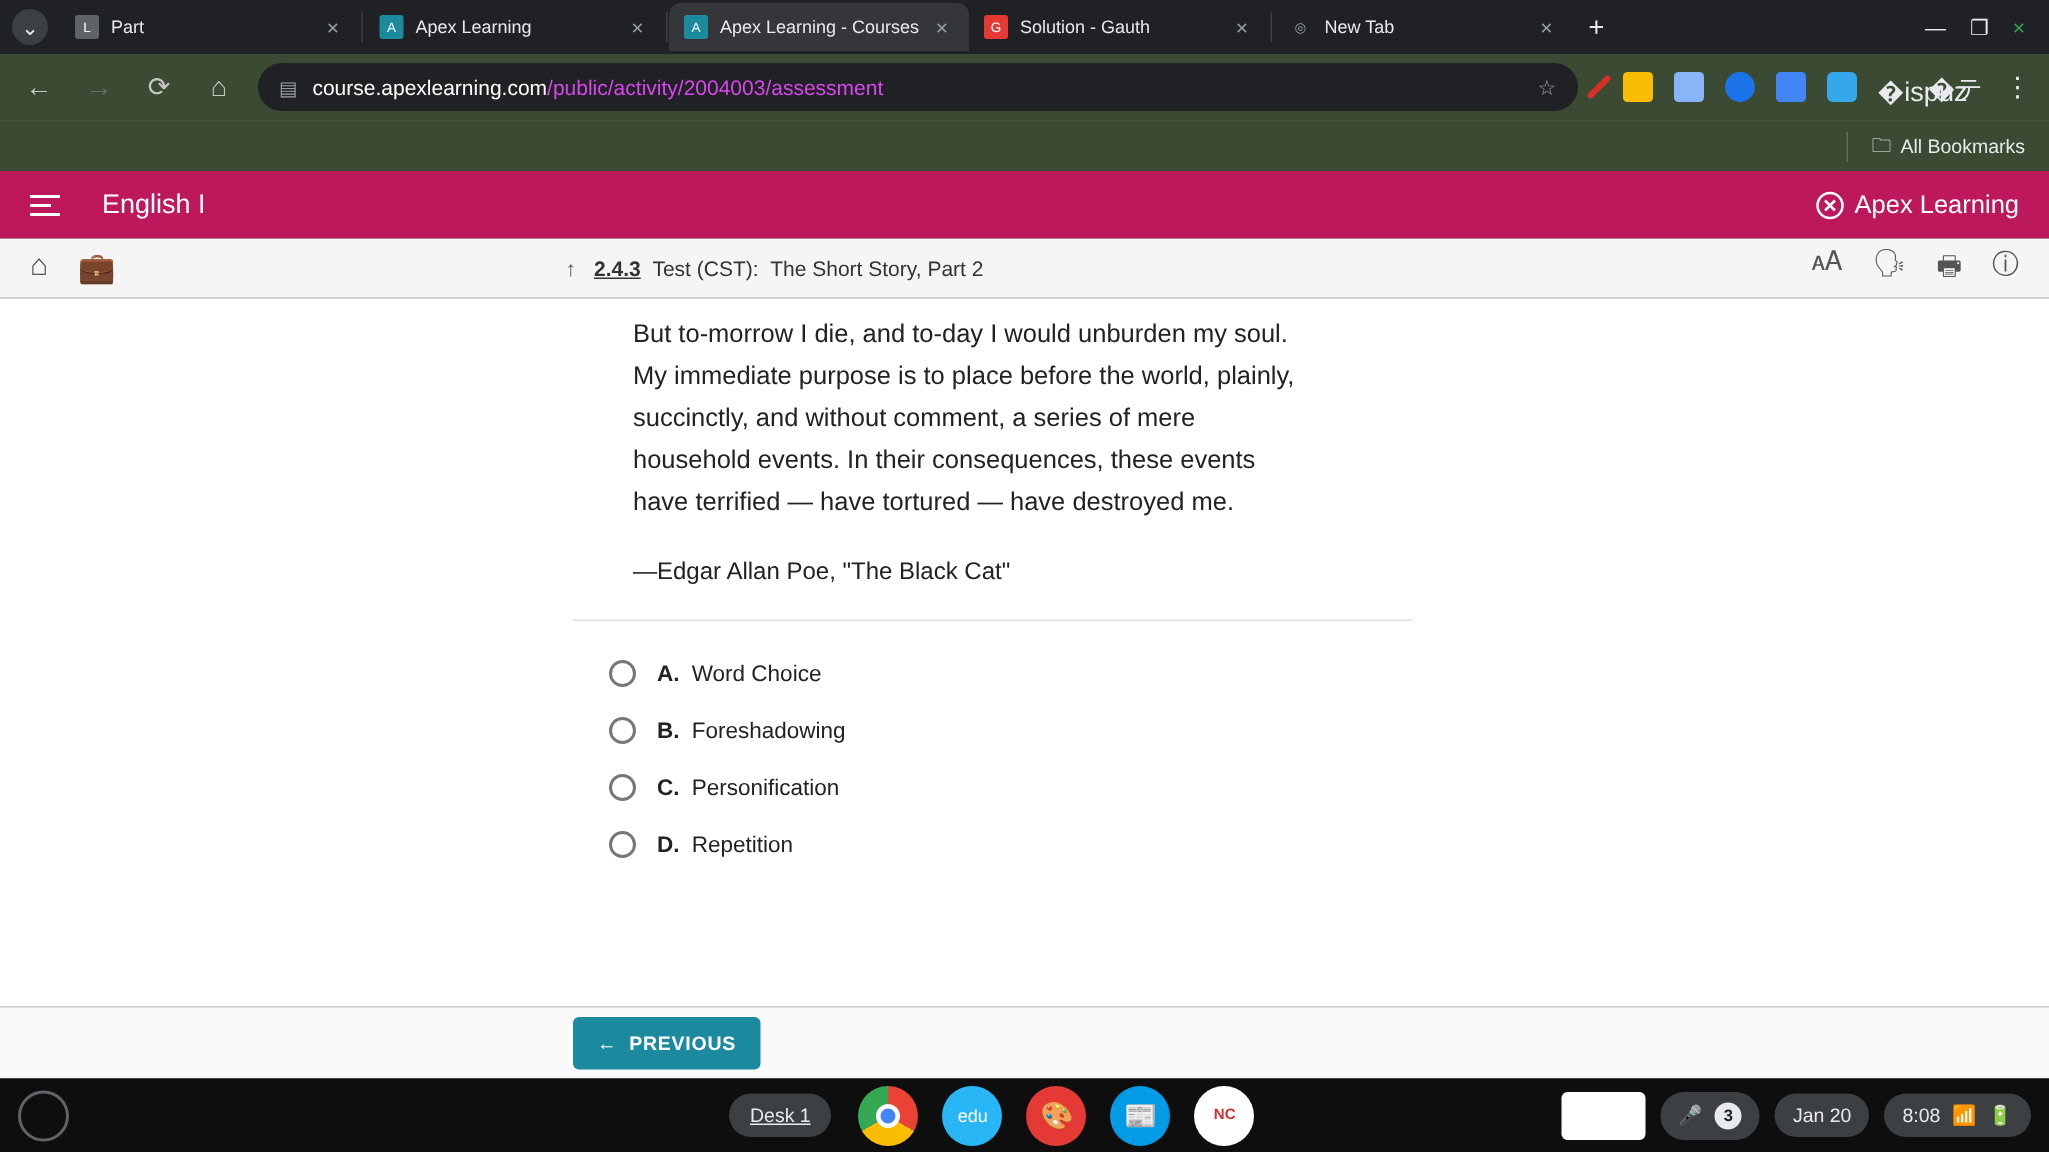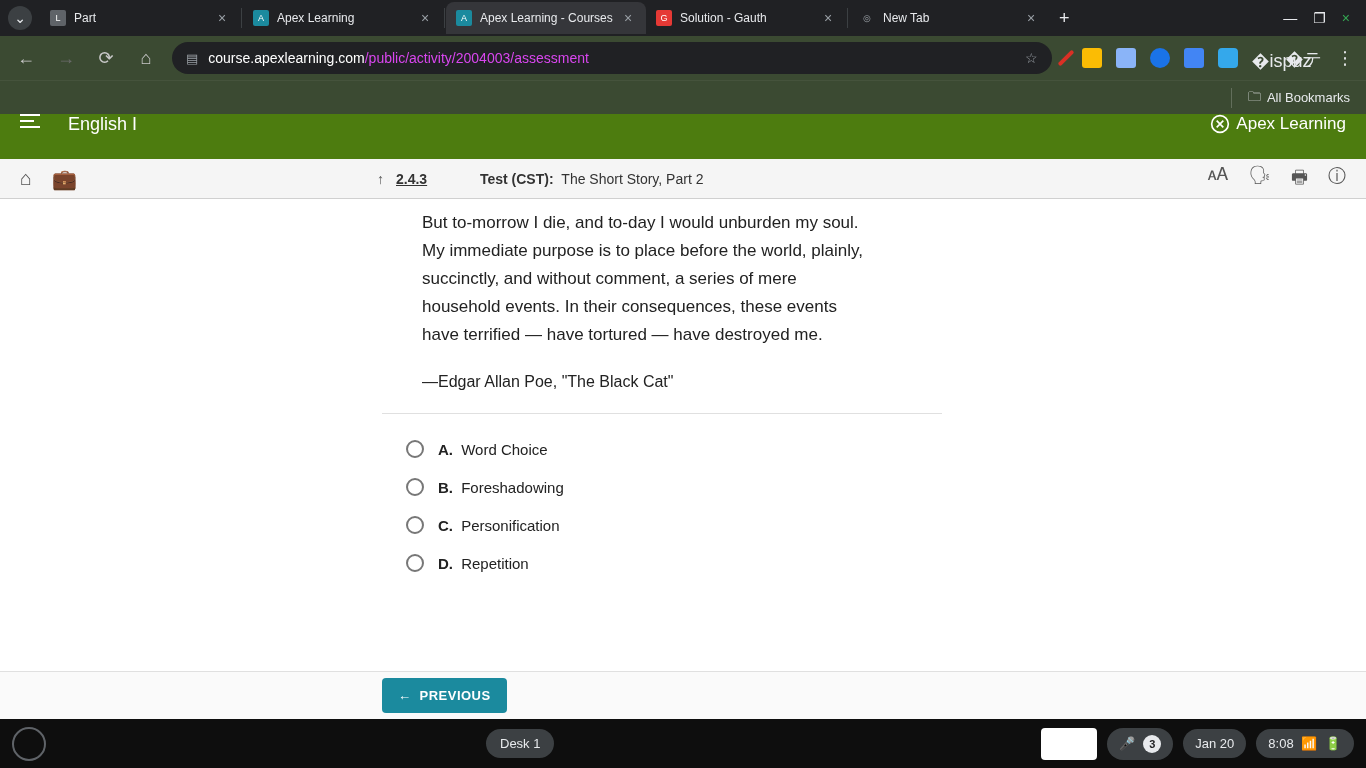--- a/index.html
+++ b/index.html
@@ -25,34 +25,34 @@
 .addr-url { color: #e8eaed; flex: 1; }
 .addr-url .domain { color: #fff; }
 .addr-url .path { color: #d946ef; }
 .ext-icons { display: flex; gap: 14px; align-items: center; }
 .ext-icon { width: 20px; height: 20px; border-radius: 3px; }
 
 .bookmarks-bar { background: #3b4a32; height: 34px; display: flex; align-items: center; justify-content: flex-end; padding: 0 16px; color: #e8eaed; font-size: 13px; gap: 6px; border-top: 1px solid rgba(255,255,255,0.05); }
 .bookmarks-bar .sep { width: 1px; height: 20px; background: rgba(255,255,255,0.2); margin: 0 10px; }
 
 
-.app-header { background: #4d7c0f; height: 45px; display: flex; align-items: flex-start; padding: 0 20px; color: #fff; }
+.app-header { background: #be185d; height: 45px; display: flex; align-items: center; padding: 0 20px; color: #fff; }
 .hamburger { width: 20px; height: 14px; display: flex; flex-direction: column; justify-content: space-between; margin-right: 28px; }
 .hamburger span { height: 2px; background: #fff; width: 100%; }
 .hamburger span:nth-child(2) { width: 70%; }
 .course-title { font-size: 18px; font-weight: 500; }
 .brand { margin-left: auto; display: flex; align-items: center; gap: 6px; font-size: 17px; font-weight: 500; }
 .brand-icon { width: 20px; height: 20px; }
 
 
 .assess-bar { background: #f5f5f5; height: 40px; display: flex; align-items: center; padding: 0 20px; border-bottom: 1px solid #d0d0d0; color: #333; }
 .assess-left-icons { display: flex; gap: 20px; color: #555; font-size: 20px; }
 .assess-center { margin-left: 300px; display: flex; align-items: center; gap: 12px; font-size: 14px; }
 .assess-num { font-weight: 700; text-decoration: underline; }
-.assess-type { font-weight: 700; margin-left: 45px; }
+.assess-type { font-weight: 400; }
 .assess-right-icons { margin-left: auto; display: flex; gap: 20px; color: #555; font-size: 18px; }
 
 
 .content { background: #fff; height: 472px; overflow: hidden; padding: 0 0 0 382px; }
 .question { width: 560px; padding-top: 10px; }
 .q-prompt { font-size: 16px; color: #222; margin-bottom: 18px; line-height: 1.38; }
 .passage { font-size: 17px; color: #222; line-height: 1.65; padding-left: 40px; max-width: 490px; margin-bottom: 24px; }
 .attrib { font-size: 16px; color: #222; padding-left: 40px; margin-bottom: 22px; }
 .divider { border-top: 1px solid #e0e0e0; margin-bottom: 26px; }
 .choices { padding-left: 24px; }
@@ -60,21 +60,21 @@
 .radio { width: 18px; height: 18px; border: 2px solid #777; border-radius: 50%; flex-shrink: 0; }
 .choice-letter { font-weight: 700; margin-right: 4px; }
 
 
 .footer { background: #fafafa; height: 48px; display: flex; align-items: center; padding-left: 382px; border-top: 1px solid #e0e0e0; }
 .prev-btn { background: #1b8a9e; color: #fff; border: none; padding: 10px 16px; font-size: 13px; font-weight: 600; border-radius: 4px; display: flex; align-items: center; gap: 8px; letter-spacing: 0.5px; }
 
 
 .taskbar { background: #0e0e0e; height: 49px; display: flex; align-items: center; padding: 0 12px; }
 .launcher { width: 34px; height: 34px; border: 2px solid #5f6368; border-radius: 50%; }
-.desk-pill { background: #3c4043; color: #e8eaed; font-size: 13px; padding: 7px 14px; border-radius: 18px; margin-left: 440px; }
+.desk-pill { background: #3c4043; color: #e8eaed; font-size: 13px; padding: 7px 14px; border-radius: 18px; margin-left: 440px; text-decoration: underline; }
 .dock-icons { display: flex; gap: 16px; margin-left: 18px; }
 .dock-icon { width: 40px; height: 40px; border-radius: 50%; display: flex; align-items: center; justify-content: center; font-size: 18px; color: #fff; }
 .tray { margin-left: auto; display: flex; align-items: center; gap: 10px; }
 .tray-card { width: 56px; height: 32px; background: #fff; border-radius: 4px; }
 .tray-pill { background: #3c4043; color: #e8eaed; font-size: 13px; padding: 7px 12px; border-radius: 18px; display: flex; align-items: center; gap: 8px; }
 .notif-badge { background: #e8eaed; color: #202124; width: 18px; height: 18px; border-radius: 50%; display: flex; align-items: center; justify-content: center; font-size: 11px; font-weight: 700; }
 </style>
 </head>
 <body>
 
@@ -214,20 +214,29 @@
 <div class="footer">
   <button class="prev-btn">
     <span>←</span>
     <span>PREVIOUS</span>
   </button>
 </div>
 
 <div class="taskbar">
   <div class="launcher"></div>
   <div class="desk-pill">Desk 1</div>
+  <div class="dock-icons">
+    <div class="dock-icon" style="background:conic-gradient(#ea4335 0 120deg,#fbbc04 120deg 240deg,#34a853 240deg 360deg);position:relative">
+        <div style="position:absolute;width:16px;height:16px;background:#4285f4;border:3px solid #fff;border-radius:50%"></div>
+      </div>
+    <div class="dock-icon" style="background:#29b6f6;font-size:12px">edu</div>
+    <div class="dock-icon" style="background:#e53935">🎨</div>
+    <div class="dock-icon" style="background:#039be5">📰</div>
+    <div class="dock-icon" style="background:#fff;color:#d32f2f;font-size:10px;font-weight:700">NC</div>
+  </div>
   <div class="tray">
     <div class="tray-card"></div>
     <div class="tray-pill">
       <span>🎤</span>
       <span class="notif-badge">3</span>
     </div>
     <div class="tray-pill">Jan 20</div>
     <div class="tray-pill">
       <span>8:08</span>
       <span>📶</span>

